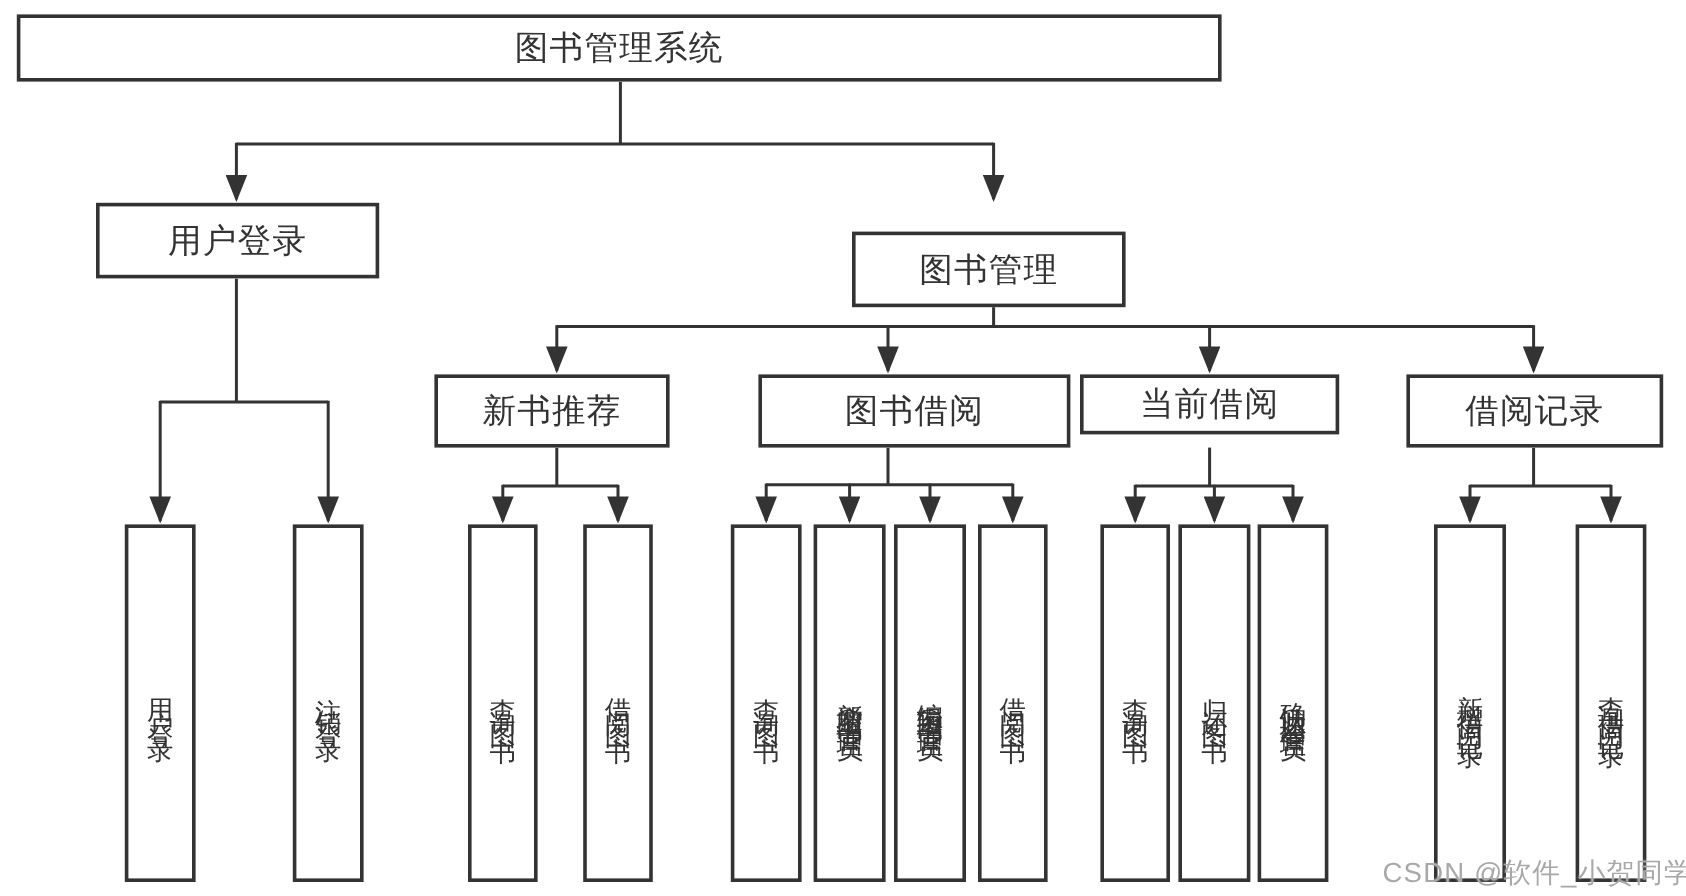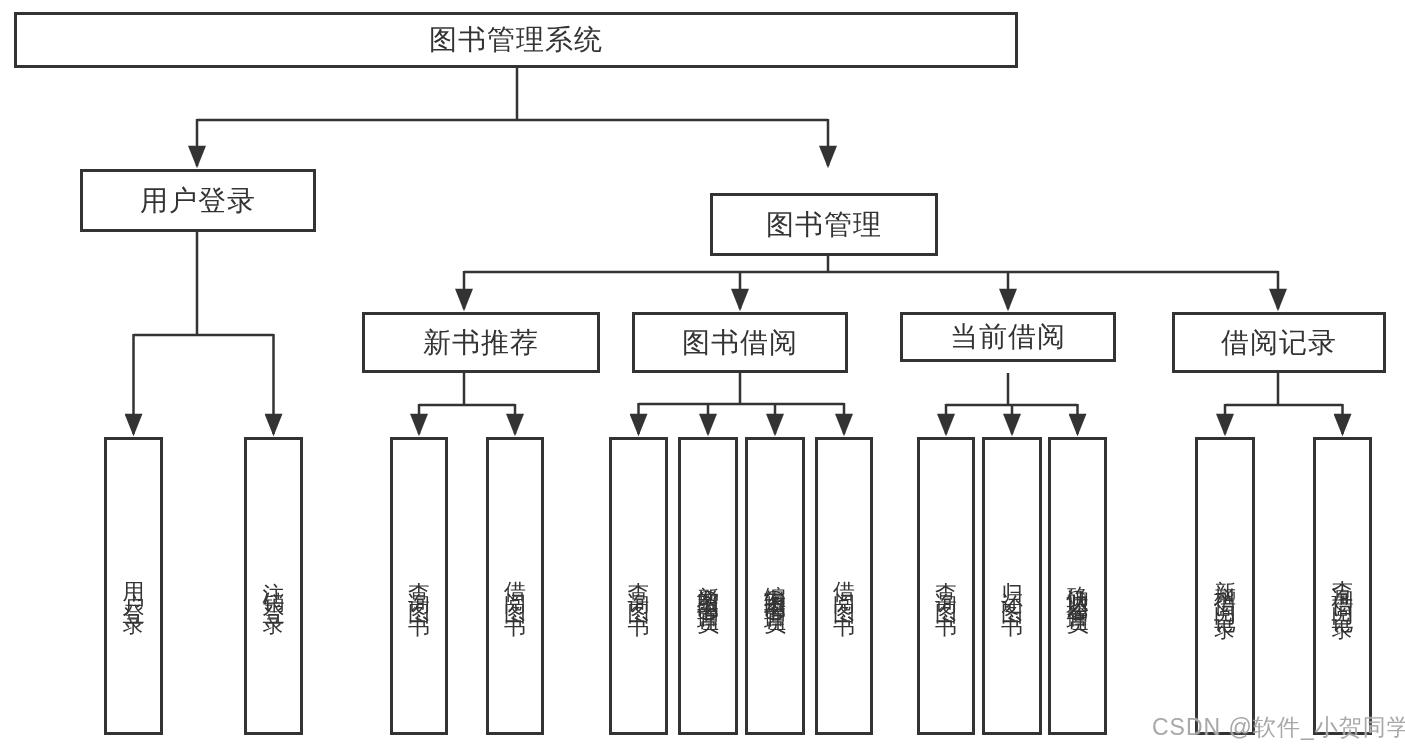--- a/index.html
+++ b/index.html
@@ -118,22 +118,22 @@
     <path d="M1225,405 H1342.5"></path>
     <path d="M1225,404 V434" marker-end="url(#arrow)"></path>
     <path d="M1342.5,404 V434" marker-end="url(#arrow)"></path>
   </svg>
 
   <div class="box h" style="left:14px; top:12px; width:1004px; height:56px;">图书管理系统</div>
 
   <div class="box h" style="left:80px; top:169px; width:236px; height:63px;">用户登录</div>
   <div class="box h" style="left:710px; top:169px; width:228px; height:63px;margin-top:24px;">图书管理</div>
 
-  <div class="box h" style="left:362px; top:312px; width:238px; height:61px;">新书推荐</div>
-  <div class="box h" style="left:632px; top:312px; width:216px; height:61px;">图书借阅</div>
+  <div class="box h" style="left:362px; top:312px; width:196px; height:61px;">新书推荐</div>
+  <div class="box h" style="left:632px; top:312px; width:260px; height:61px;">图书借阅</div>
   <div class="box h" style="left:900px; top:312px; width:216px; height:50px;">当前借阅</div>
   <div class="box h" style="left:1172px; top:312px; width:214px; height:61px;">借阅记录</div>
 
   <div class="box v v4" style="left:104px; top:437px; width:59px; height:298px;">
     <span>用户登录</span>
   </div>
   <div class="box v v4" style="left:244px; top:437px; width:59px; height:298px;">
     <span>注销登录</span>
   </div>
 

